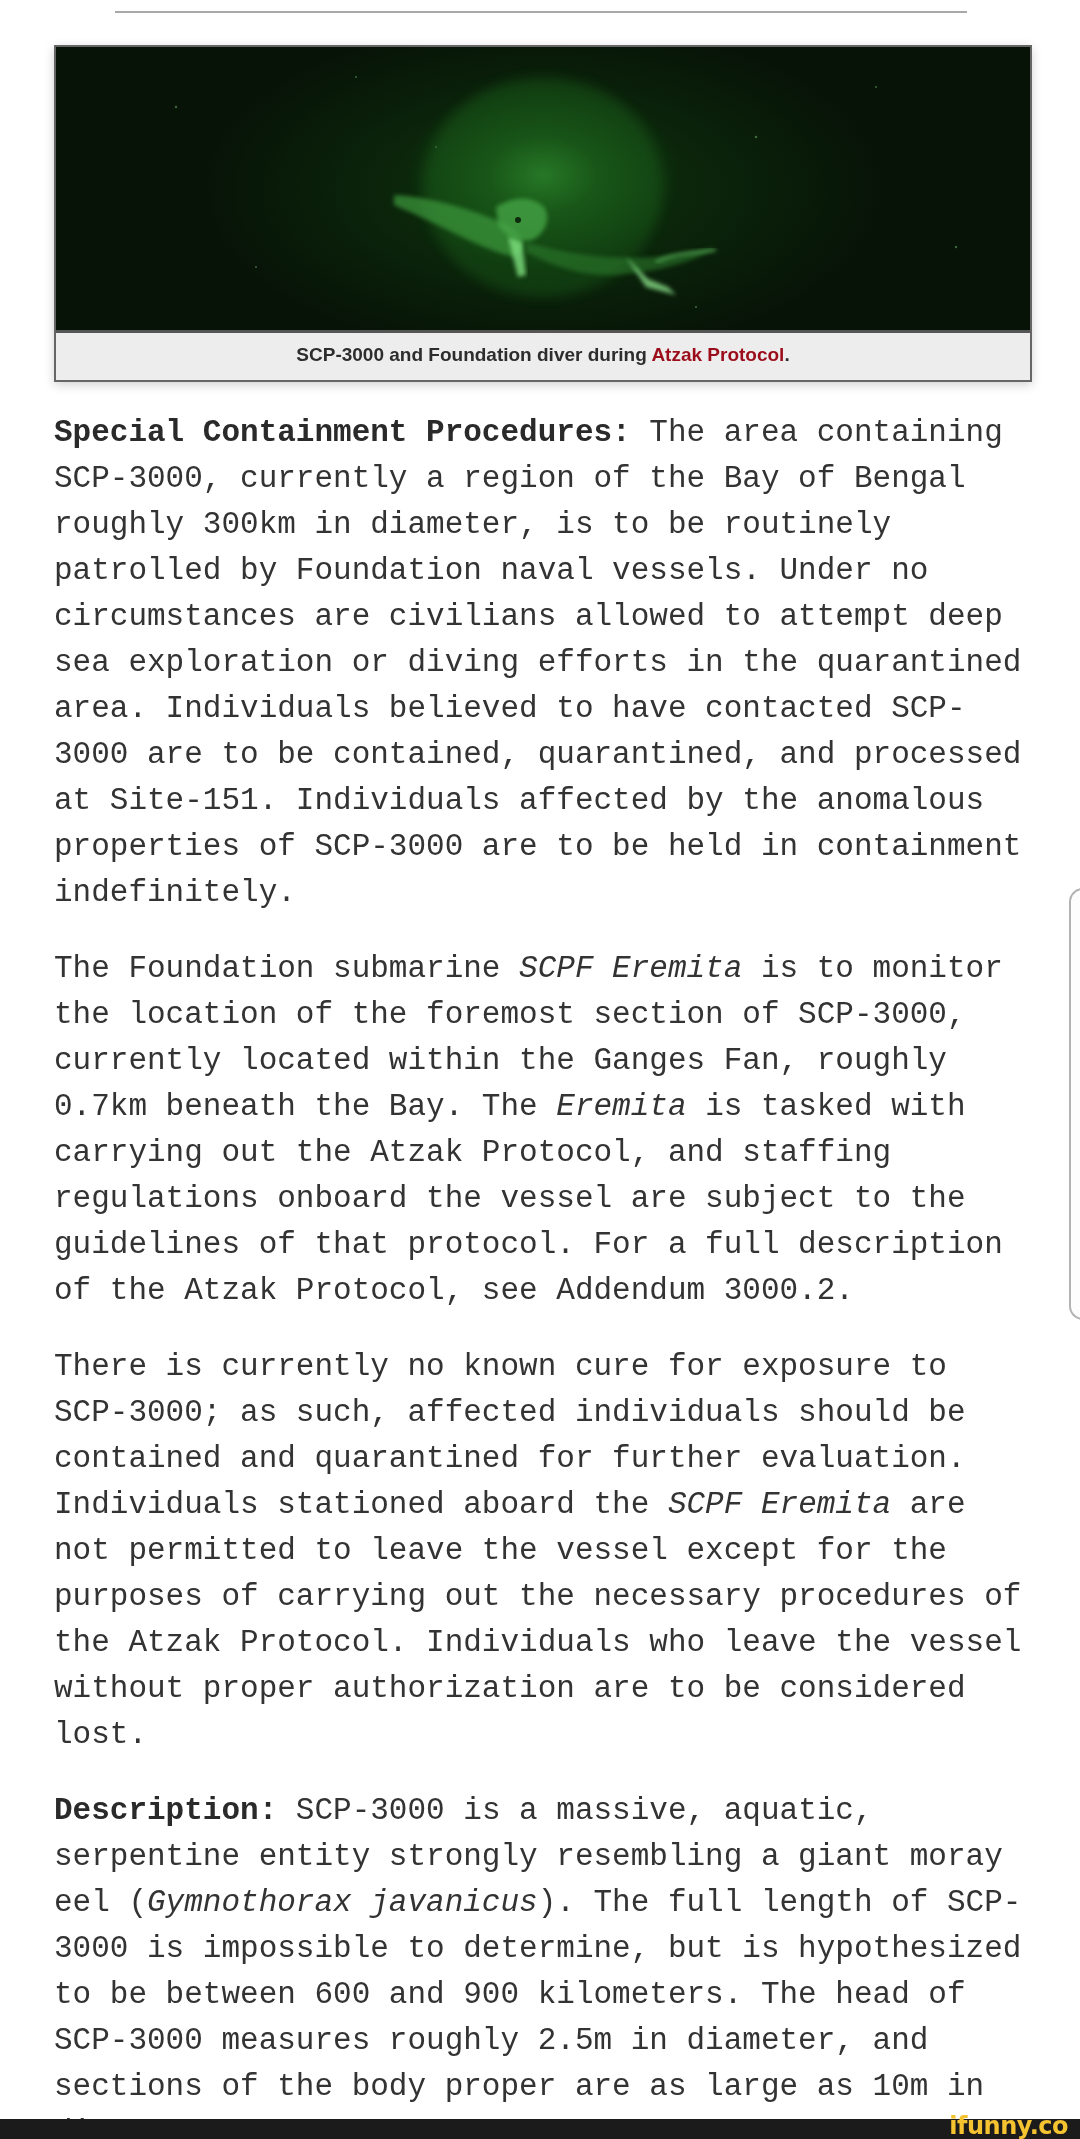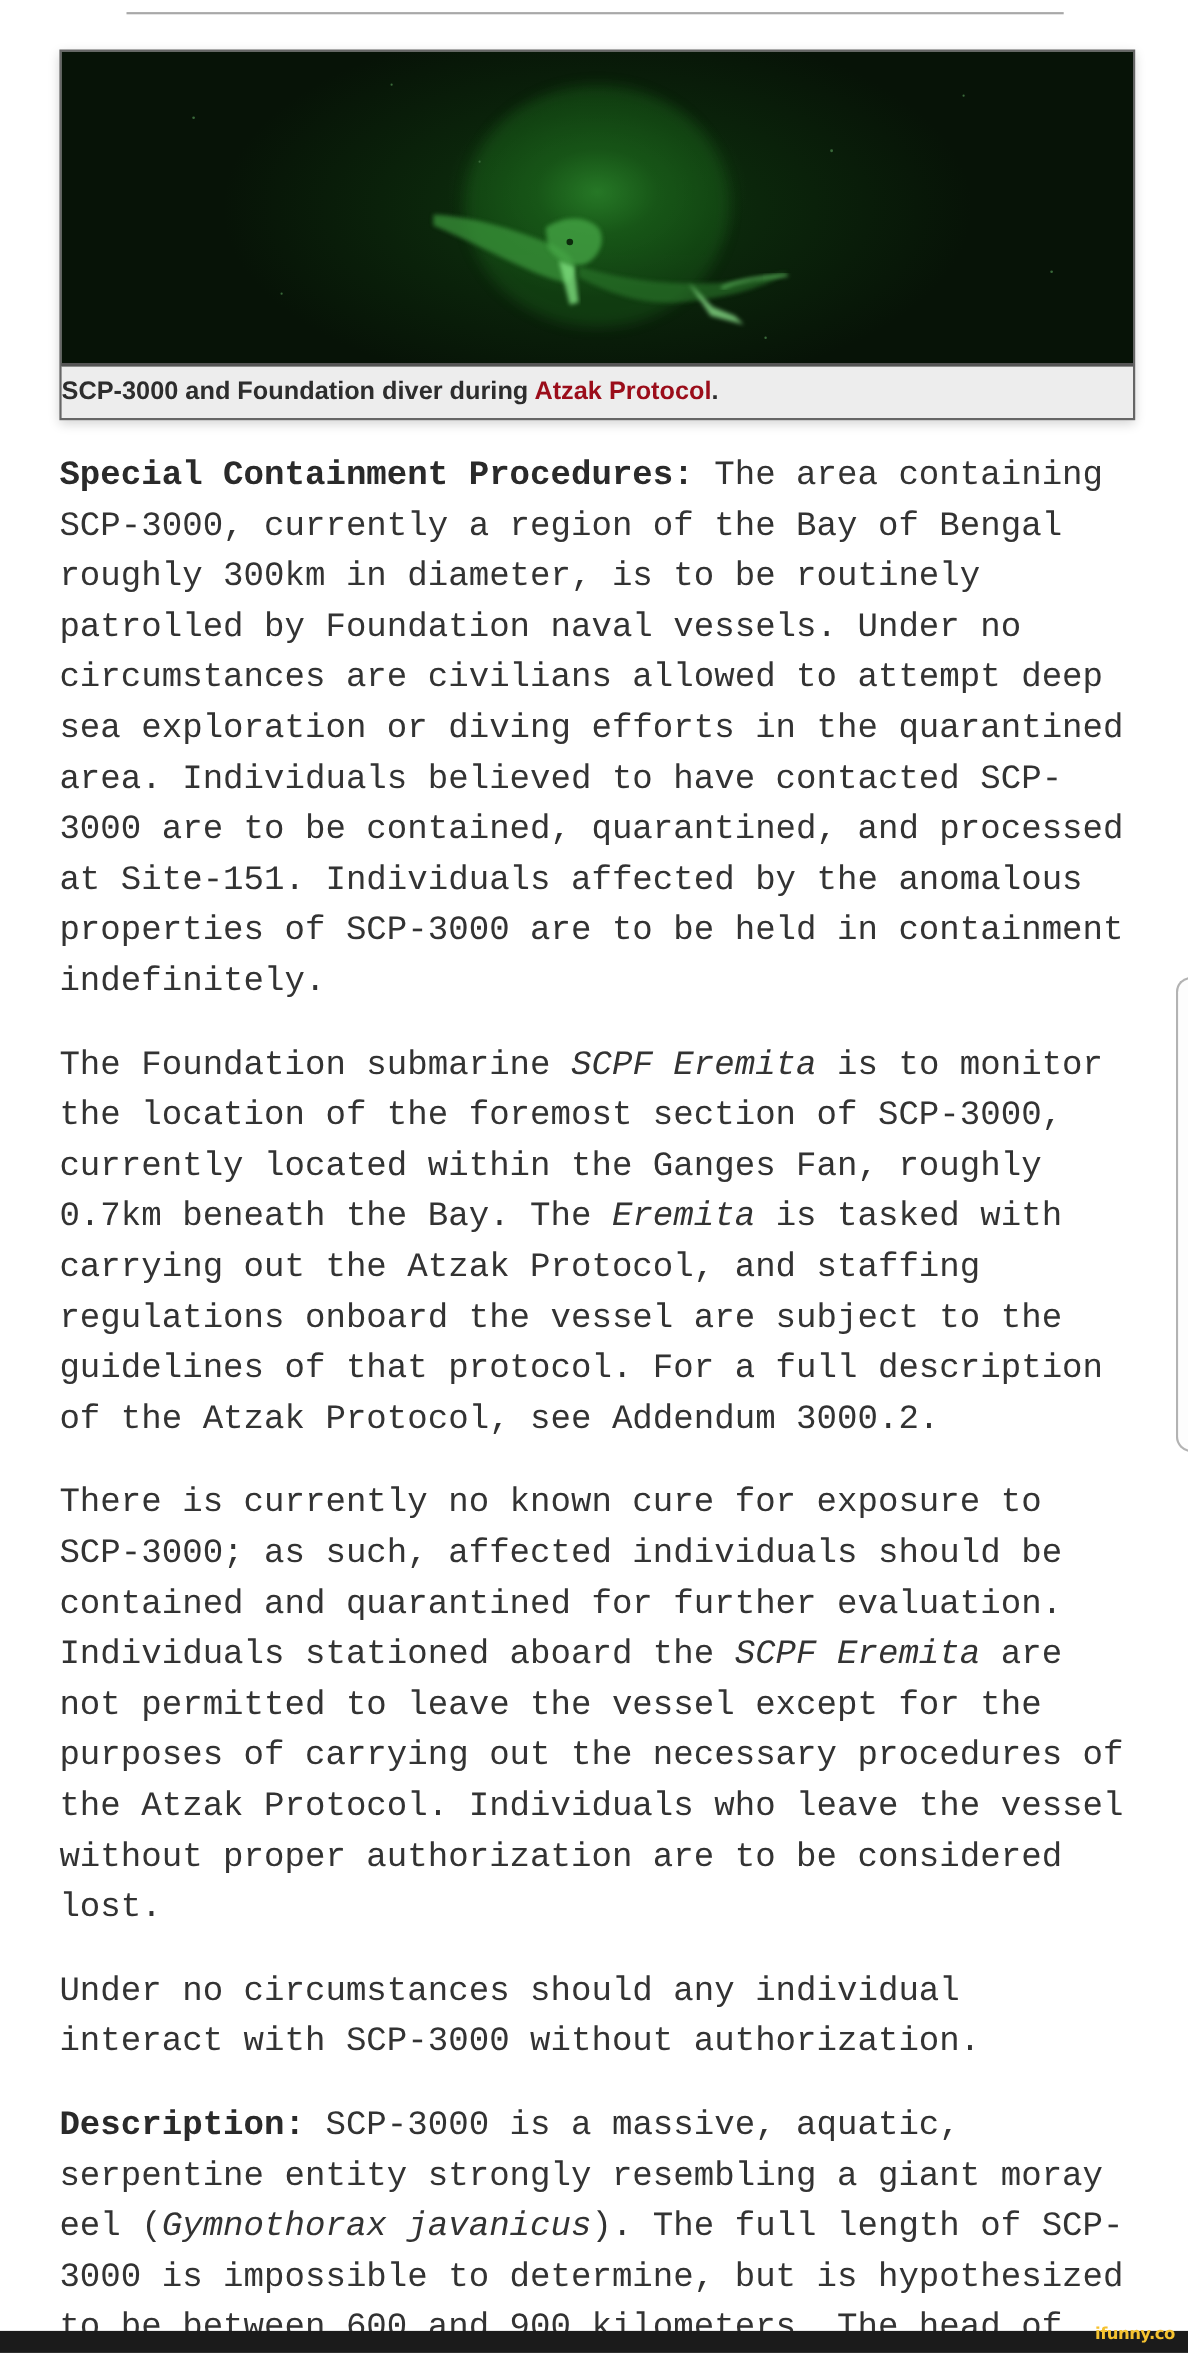--- a/index.html
+++ b/index.html
@@ -51,22 +51,22 @@
       left: 0; top: 0;
       width: 974px; height: 283px;
     }
     .figure-caption {
       position: absolute;
       left: 0;
       top: 286px;
       width: 974px;
       height: 30px;
       line-height: 44px;
-      text-align: left;
-      font-size: 23px;
+      text-align: center;
+      font-size: 19px;
       font-weight: bold;
       color: #2d2d2d;
     }
     .figure-caption .link {
       color: #9b0d1a;
       text-decoration: none;
     }
     .content {
       position: absolute;
       left: 54px;
@@ -103,21 +103,21 @@
       left: 0;
       top: 2119px;
       width: 1080px;
       height: 20px;
       background: #1b1b1b;
     }
     .watermark-text {
       position: absolute;
       right: 12px;
       top: -7px;
-      font-size: 15px;
+      font-size: 24px;
       font-weight: bold;
       color: #f5c230;
       font-family: "DejaVu Sans", sans-serif;
       letter-spacing: -0.5px;
     }
   </style>
 </head>
 <body>
 
 <div class="top-rule"></div>
@@ -154,21 +154,20 @@
   <div class="figure-caption"><span>SCP-3000 and Foundation diver during </span><a class="link">Atzak Protocol</a><span>.</span></div>
 </div>
 
 <div class="content">
   <p><b>Special Containment Procedures:</b><span> The area containing SCP-3000, currently a region of the Bay of Bengal roughly 300km in diameter, is to be routinely patrolled by Foundation naval vessels. Under no circumstances are civilians allowed to attempt deep sea exploration or diving efforts in the quarantined area. Individuals believed to have contacted SCP-3000 are to be contained, quarantined, and processed at Site-151. Individuals affected by the anomalous properties of SCP-3000 are to be held in containment indefinitely.</span></p>
 
   <p><span>The Foundation submarine </span><i>SCPF Eremita</i><span> is to monitor the location of the foremost section of SCP-3000, currently located within the Ganges Fan, roughly 0.7km beneath the Bay. The </span><i>Eremita</i><span> is tasked with carrying out the Atzak Protocol, and staffing regulations onboard the vessel are subject to the guidelines of that protocol. For a full description of the Atzak Protocol, see Addendum 3000.2.</span></p>
 
   <p><span>There is currently no known cure for exposure to SCP-3000; as such, affected individuals should be contained and quarantined for further evaluation. Individuals stationed aboard the </span><i>SCPF Eremita</i><span> are not permitted to leave the vessel except for the purposes of carrying out the necessary procedures of the Atzak Protocol. Individuals who leave the vessel without proper authorization are to be considered lost.</span></p>
 
-  <p>Under no circumstances should any individual interact with SCP-3000 without authorization.</p>
 
   <p><b>Description:</b><span> SCP-3000 is a massive, aquatic, serpentine entity strongly resembling a giant moray eel (</span><i>Gymnothorax javanicus</i><span>). The full length of SCP-3000 is impossible to determine, but is hypothesized to be between 600 and 900 kilometers. The head of SCP-3000 measures roughly 2.5m in diameter, and sections of the body proper are as large as 10m in diameter.</span></p>
 
 </div>
 
 <div class="edge-handle"></div>
 
 <div class="watermark-bar">
   <span class="watermark-text">ifunny.co</span>
 </div>

